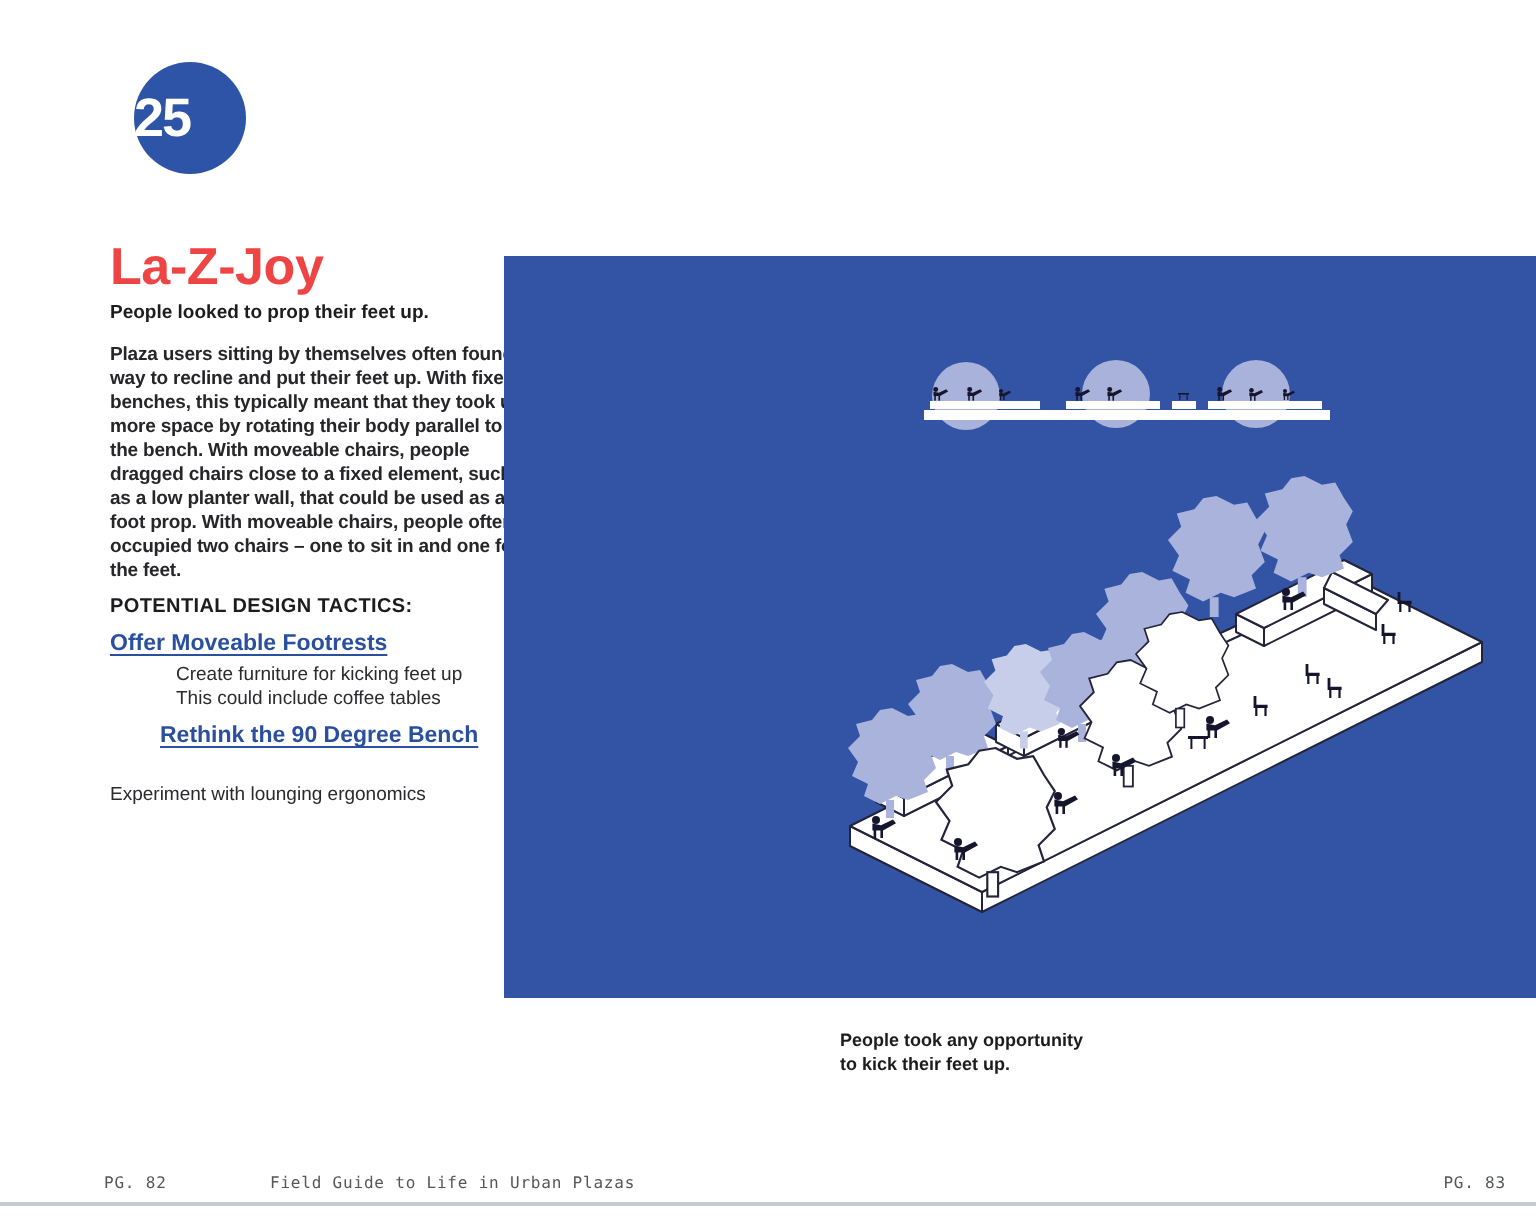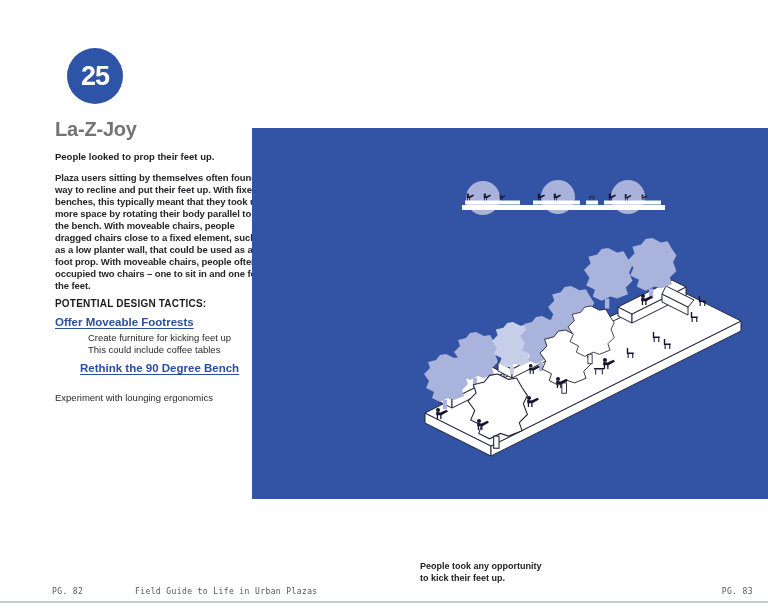--- a/index.html
+++ b/index.html
@@ -4,48 +4,48 @@
 <style>
   html,body{margin:0;padding:0;}
   body{
     width:768px;height:614px;position:relative;background:#ffffff;
     font-family:"Liberation Sans", sans-serif;color:#1e1e22;overflow:hidden;
   }
   .abs{position:absolute;}
 
   
   .badge{
-    left:67px;top:48px;width:56px;height:56px;border-radius:50%;
-    background:#2d54a6;display:flex;align-items:center;justify-content:center;
+    left:67px;top:31px;width:56px;height:56px;border-radius:50%;
+    background:#2d54a6;display:flex;align-items:center;
   }
   .badge span{color:#ffffff;font-size:27px;font-weight:bold;letter-spacing:-1px;}
 
   
-  .title{left:55px;top:118px;font-size:20px;font-weight:bold;letter-spacing:-0.2px;color:#737373;}
+  .title{left:55px;top:118px;font-size:26px;font-weight:bold;letter-spacing:-0.2px;color:#ef4444;}
   .lede{left:55px;top:151px;font-size:9.5px;font-weight:bold;color:#1c1c1e;text-align:right;}
   .body-text{
     left:55px;top:172px;width:212px;font-size:9.5px;font-weight:bold;
     line-height:12px;color:#26262a;letter-spacing:-0.1px;
   }
   .tactics-heading{left:55px;top:298px;font-size:10px;font-weight:bold;letter-spacing:0.2px;color:#1c1c1e;}
   .tactic-link{
     font-size:11.5px;font-weight:bold;color:#2b4f9f;text-decoration:underline;
     text-underline-offset:2px;display:inline-block;
   }
   .tl1{left:55px;top:316px;}
   .tl2{left:48px;top:362px;padding-left:32px;}
   .tactic-desc{font-size:9.5px;line-height:12px;color:#2a2a2e;}
   .td1{left:55px;top:332px;margin-left:33px;}
   .td2{left:55px;top:392px;}
 
   
   .panel{
     left:252px;top:128px;width:516px;height:371px;background:#3354a5;
   }
-  .caption{left:420px;top:514px;font-size:9px;font-weight:bold;line-height:12px;color:#1c1c1e;margin-top:46px;}
+  .caption{left:420px;top:514px;font-size:9px;font-weight:bold;line-height:12px;color:#1c1c1e;}
 
   
   .footer-text{font-family:"DejaVu Sans Mono", monospace;font-size:8px;color:#55565a;letter-spacing:0.4px;top:587px;}
   .f-left{left:52px;}
   .f-title{left:135px;}
   .f-right{right:15px;margin-left:28px;}
   .bottom-rule{left:0;top:601px;width:768px;height:2px;background:#c6cad1;}
 
   
   .hl{fill:#a8b2da;}

